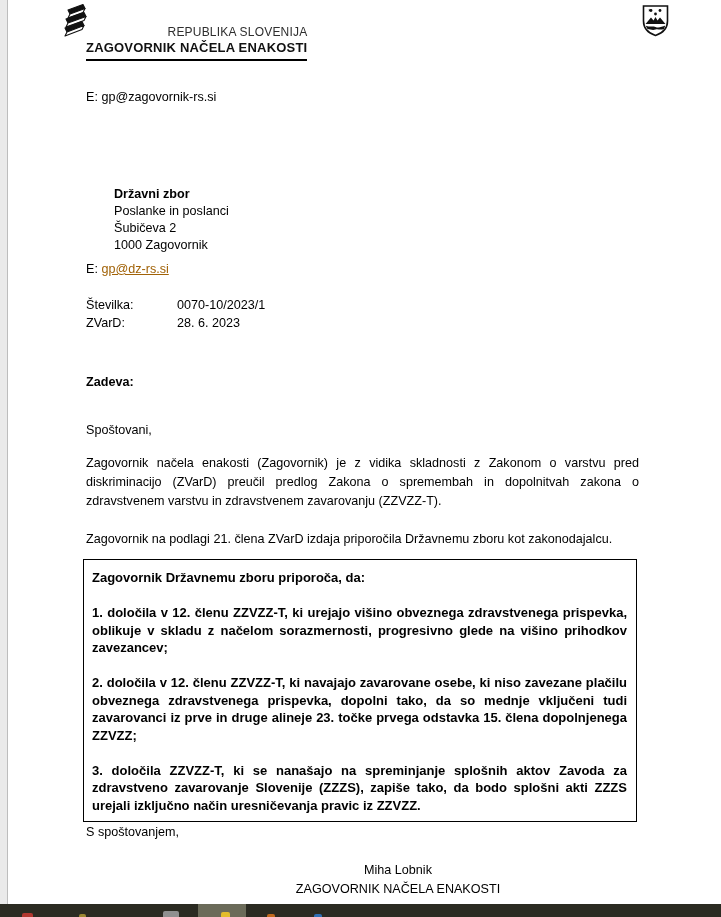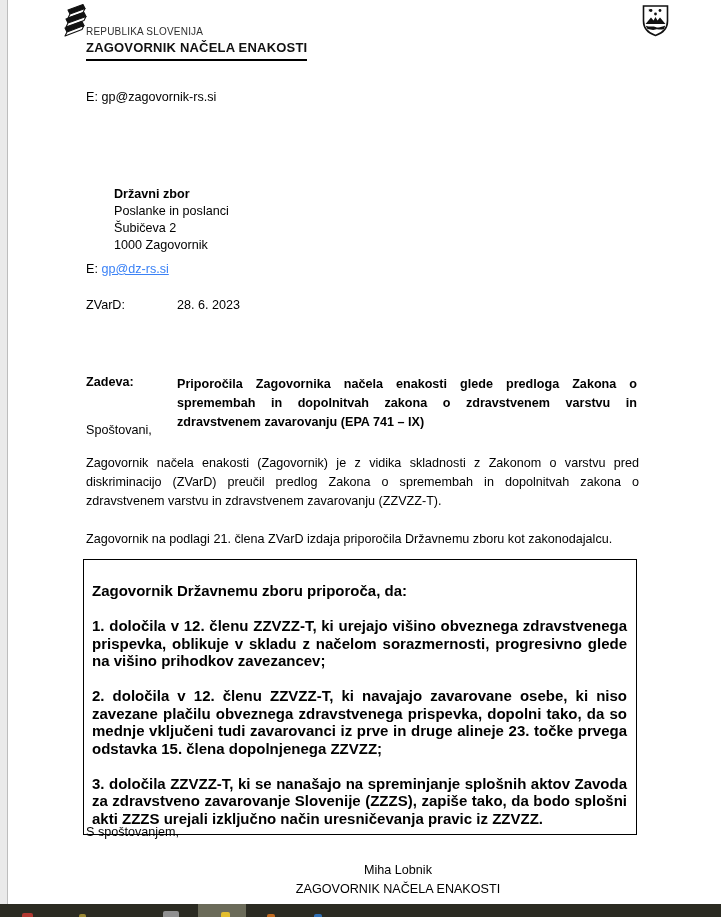--- a/index.html
+++ b/index.html
@@ -8,46 +8,46 @@
     background:#ffffff;color:#000;
     font-family:"Liberation Sans","DejaVu Sans",sans-serif;
     font-size:12.6px;
   }
   .abs{position:absolute;}
   
   .left-strip{left:0;top:0;width:7px;height:904px;background:#eaeaea;border-right:1px solid #bdbdbd;}
   
   .logo{left:61px;top:3px;width:30px;height:36px;}
   .inst{left:86px;top:25px;line-height:14px;}
-  .inst-line1{font-size:10px;color:#2e2e2e;letter-spacing:.2px;}
+  .inst-line1{font-size:12px;color:#2e2e2e;letter-spacing:.2px;text-align:right;}
   .inst-line2{font-size:13px;font-weight:bold;letter-spacing:.2px;color:#111;
     display:inline-block;padding-bottom:4px;border-bottom:2px solid #000;margin-top:2px;}
   .coat{left:641px;top:4px;width:29px;height:33px;}
   
   .sender{left:86px;top:89px;line-height:17px;}
   
   .recipient{left:86px;top:186px;line-height:17px;margin-left:28px;}
   .recipient .bold{font-weight:bold;}
   .email-line{left:86px;top:262px;}
-  a.doclink{color:#3b82f6;text-decoration:underline;cursor:pointer;}
+  a.doclink{color:#a16207;text-decoration:underline;cursor:pointer;}
   
   .meta{left:86px;top:296px;line-height:18px;}
   .meta-row{display:flex;}
   .meta-label{width:91px;}
   
   .subject{left:86px;top:351px;display:flex;font-weight:bold;margin-top:24px;}
   .subject-label{width:91px;flex:0 0 91px;}
   .subject-text{width:460px;text-align:justify;line-height:19px;}
   .salutation{left:86px;top:423px;}
   .para1{left:86px;top:454px;width:553px;text-align:justify;line-height:19px;}
   .para2{left:86px;top:530px;width:553px;line-height:19px;}
   
   .recbox{left:83px;top:559px;width:554px;box-sizing:border-box;
-    border:1px solid #000;padding:22px 9px 7px 8px;
-    font-weight:bold;line-height:17.5px;font-size:15px;}
+    border:1px solid #000;padding:9px 9px 7px 8px;
+    font-weight:bold;line-height:17.5px;font-size:13px;}
   .recbox p{margin:0 0 17.5px 0;text-align:justify;}
   .recbox p.intro{text-align:left;}
   .recbox p:last-child{margin-bottom:0;}
   .farewell{left:86px;top:825px;}
   .signature{left:218px;top:861px;width:360px;text-align:center;line-height:19px;}
   
   .taskbar{left:0;bottom:0;width:721px;height:13px;background:#2b2b22;}
   .tb-active{position:absolute;left:198px;top:0;width:48px;height:13px;background:#6b6b59;}
   .tb-icon{position:absolute;bottom:0;border-radius:2px 2px 0 0;}
   .tb-red{left:22px;width:11px;height:4px;}
@@ -100,28 +100,31 @@
   <div class="bold">Državni zbor</div>
   <div>Poslanke in poslanci</div>
   <div>Šubičeva 2</div>
   <div>1000 Zagovornik</div>
 </div>
 
 <div class="abs email-line"><span>E: </span><a class="doclink" href="#">gp@dz-rs.si</a></div>
 
 <div class="abs meta">
   <div class="meta-row">
+    <span class="meta-label">Številka:</span>
+    <span>0070-10/2023/1</span>
+  </div>
+  <div class="meta-row">
     <span class="meta-label">ZVarD:</span>
     <span>28. 6. 2023</span>
   </div>
 </div>
 
 <div class="abs subject">
   <span class="subject-label">Zadeva:</span>
-  <span class="subject-text">Priporočila Zagovornika načela enakosti glede predloga Zakona o spremembah in dopolnitvah zakona o zdravstvenem varstvu in zdravstvenem zavarovanju (EPA 741 – IX)</span>
 </div>
 
 <div class="abs salutation">Spoštovani,</div>
 <div class="abs para1">Zagovornik načela enakosti (Zagovornik) je z vidika skladnosti z Zakonom o varstvu pred diskriminacijo (ZVarD) preučil predlog Zakona o spremembah in dopolnitvah zakona o zdravstvenem varstvu in zdravstvenem zavarovanju (ZZVZZ-T).</div>
 <div class="abs para2">Zagovornik na podlagi 21. člena ZVarD izdaja priporočila Državnemu zboru kot zakonodajalcu.</div>
 
 <div class="abs recbox">
   <p class="intro">Zagovornik Državnemu zboru priporoča, da:</p>
   <p>1. določila v 12. členu ZZVZZ-T, ki urejajo višino obveznega zdravstvenega prispevka, oblikuje v skladu z načelom sorazmernosti, progresivno glede na višino prihodkov zavezancev;</p>
   <p>2. določila v 12. členu ZZVZZ-T, ki navajajo zavarovane osebe, ki niso zavezane plačilu obveznega zdravstvenega prispevka, dopolni tako, da so mednje vključeni tudi zavarovanci iz prve in druge alineje 23. točke prvega odstavka 15. člena dopolnjenega ZZVZZ;</p>

